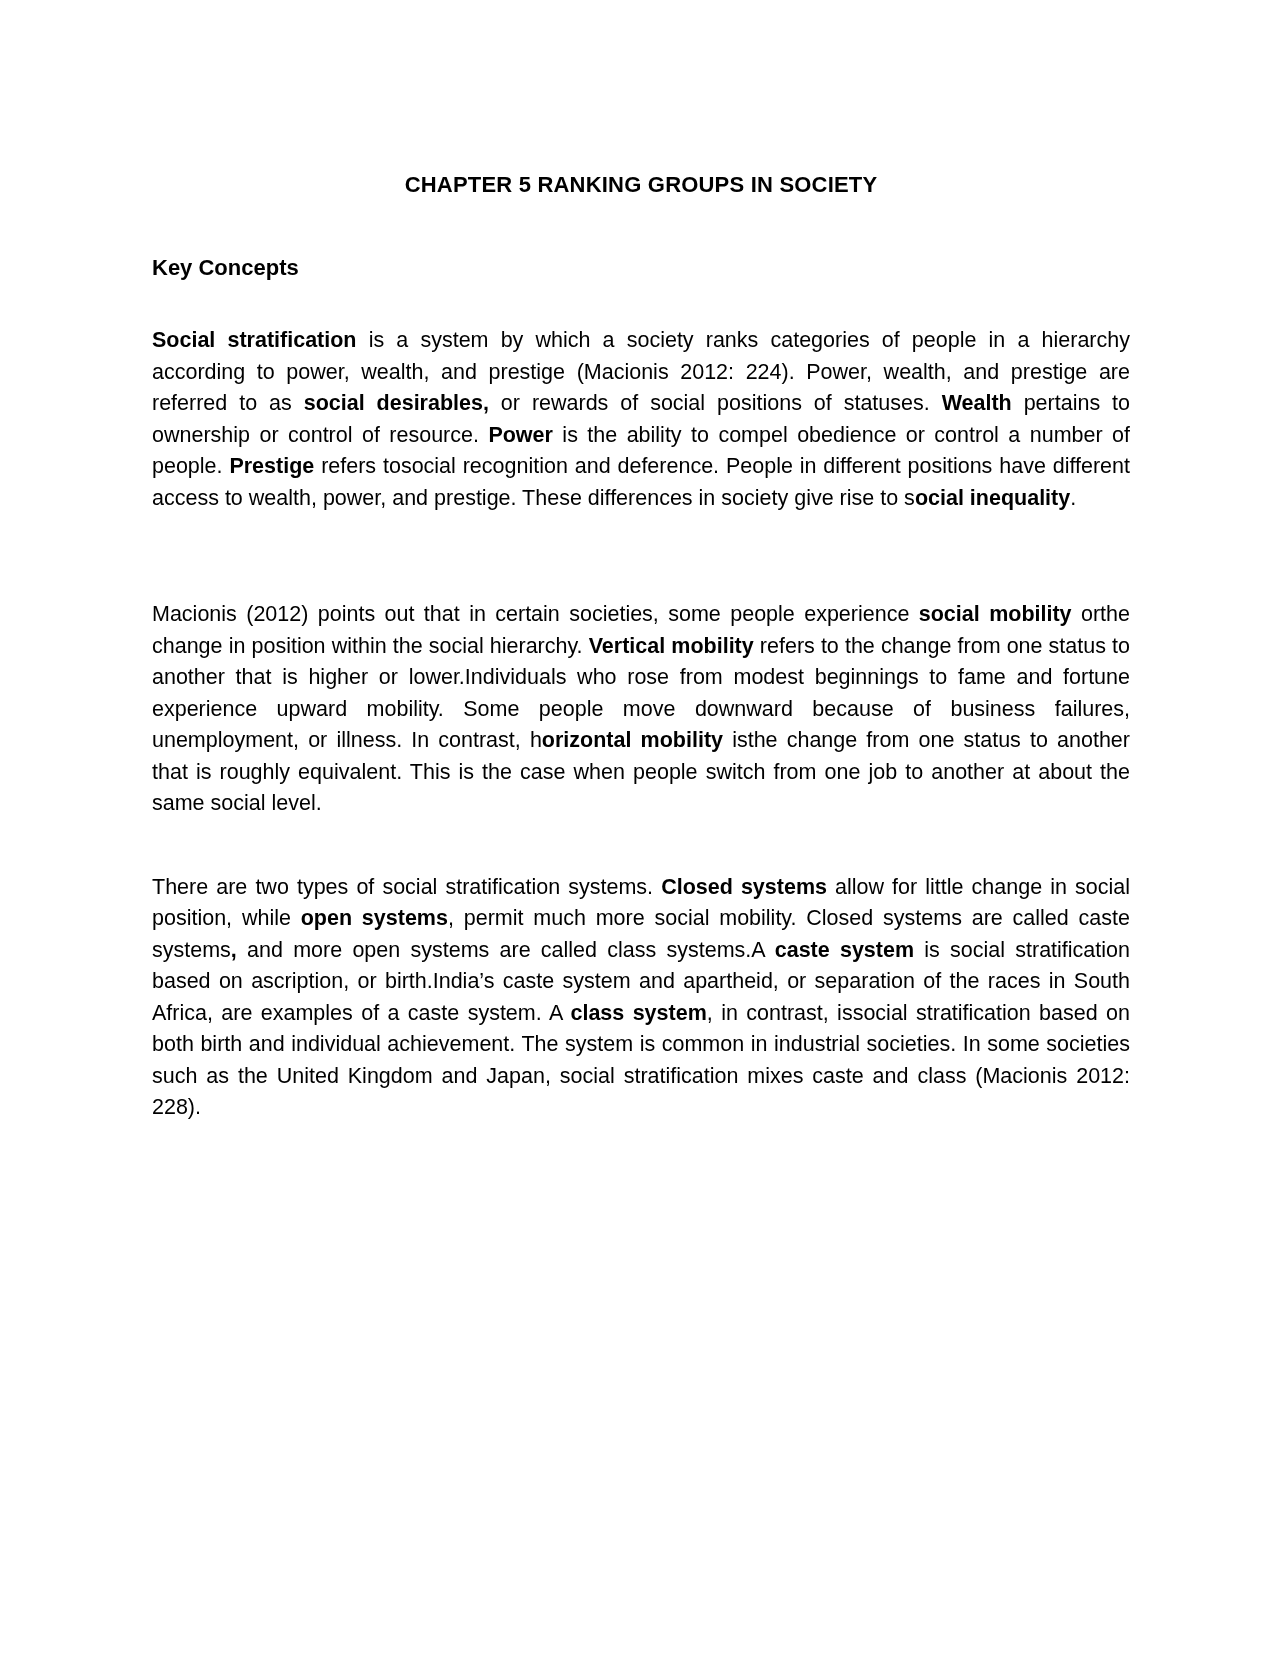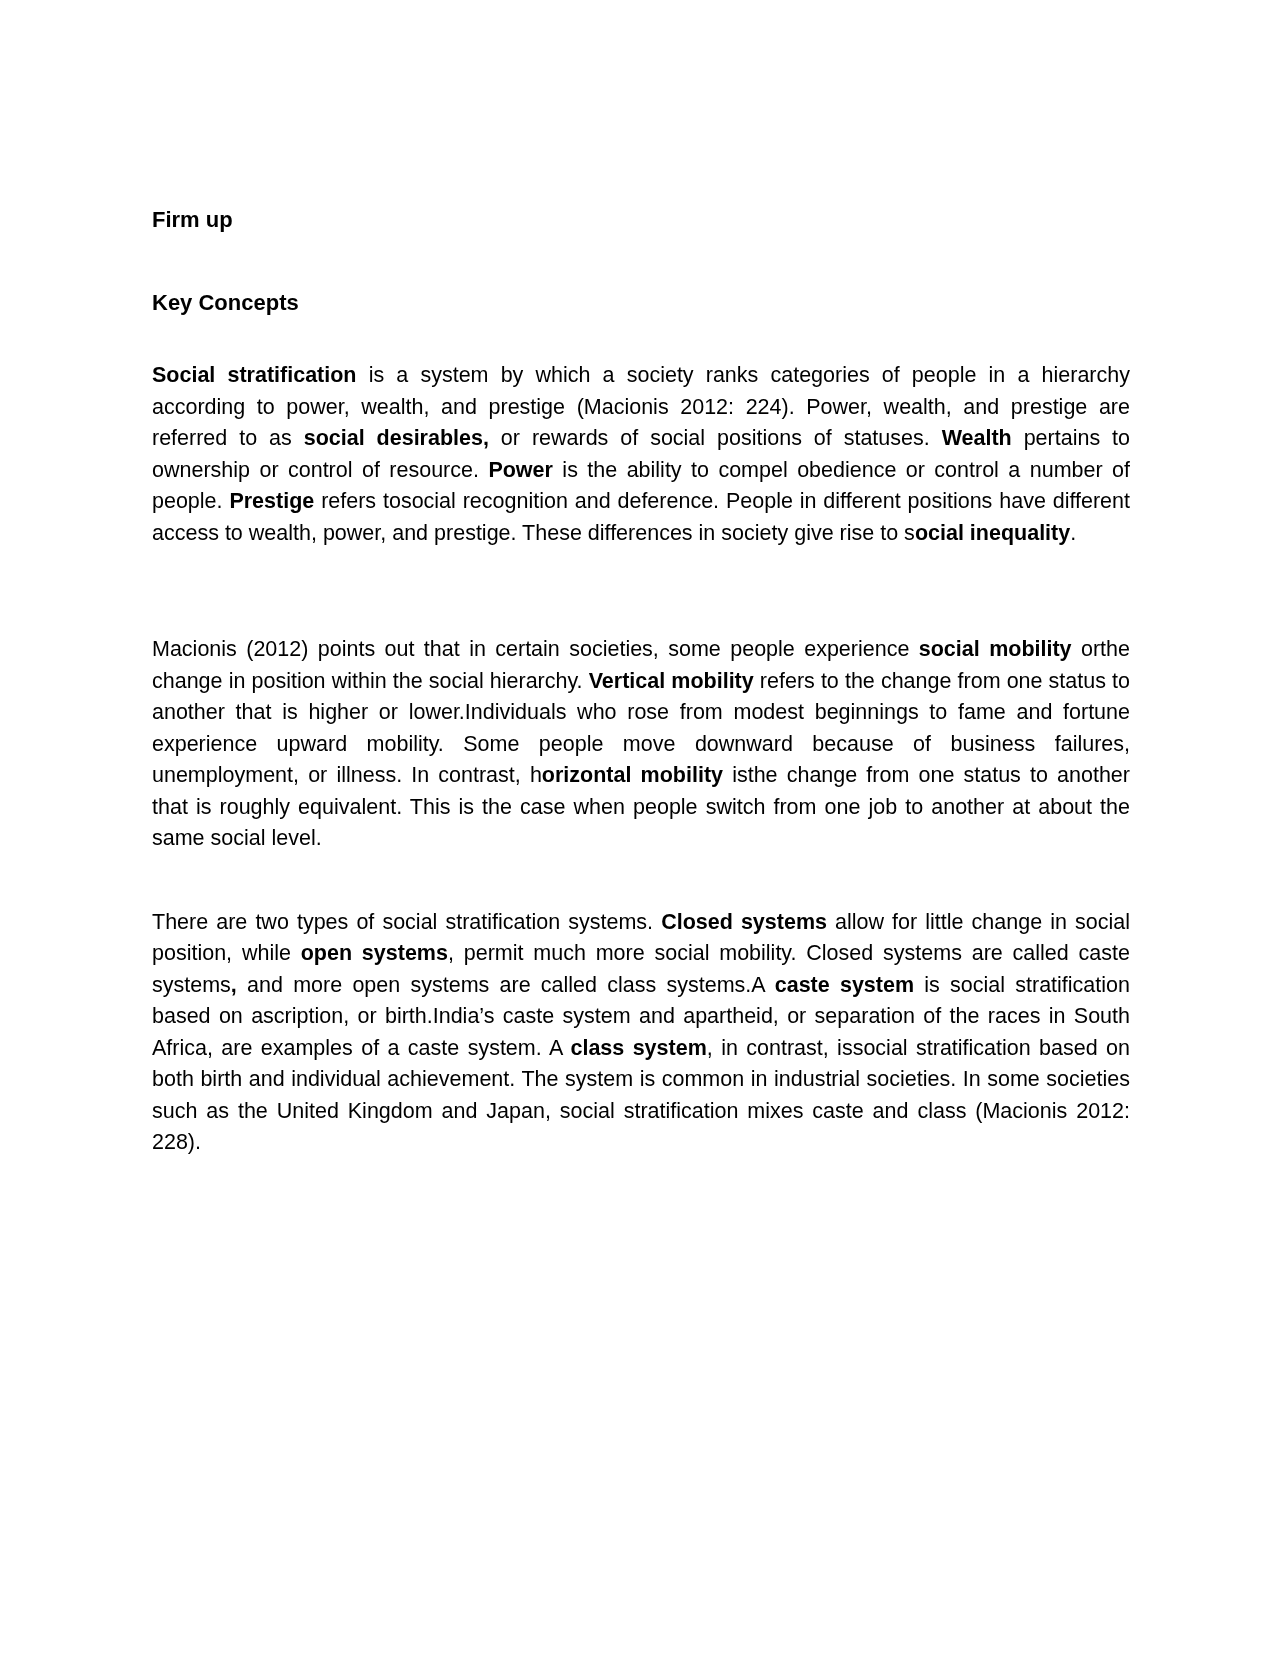--- a/index.html
+++ b/index.html
@@ -37,22 +37,22 @@
   }
   .body-para b { font-weight: bold; }
   .para-1 { margin-top: 42px; }
   .para-2 { margin-top: 85px; }
   .para-3 { margin-top: 52px; }
 </style>
 </head>
 <body>
 
 <div class="page">
+  <h1 class="doc-title">CHAPTER 5 RANKING GROUPS IN SOCIETY</h1>
 
-  <h2 class="subhead firm-up">Firm up</h2>
 
   <h2 class="subhead key-concepts">Key Concepts</h2>
 
   <p class="body-para para-1"><b>Social stratification</b><span> is a system by which a society ranks categories of people in a hierarchy according to power, wealth, and prestige (Macionis 2012: 224). Power, wealth, and prestige are referred to as </span><b>social desirables,</b><span> or rewards of social positions of statuses. </span><b>Wealth</b><span> pertains to ownership or control of resource. </span><b>Power</b><span> is the ability to compel obedience or control a number of people. </span><b>Prestige</b><span> refers tosocial recognition and deference. People in different positions have different access to wealth, power, and prestige. These differences in society give rise to s</span><b>ocial inequality</b><span>.</span></p>
 
   <p class="body-para para-2"><span>Macionis (2012) points out that in certain societies, some people experience </span><b>social mobility</b><span> orthe change in position within the social hierarchy. </span><b>Vertical mobility</b><span> refers to the change from one status to another that is higher or lower.Individuals who rose from modest beginnings to fame and fortune experience upward mobility. Some people move downward because of business failures, unemployment, or illness. In contrast, h</span><b>orizontal mobility</b><span> isthe change from one status to another that is roughly equivalent. This is the case when people switch from one job to another at about the same social level.</span></p>
 
   <p class="body-para para-3"><span>There are two types of social stratification systems. </span><b>Closed systems</b><span> allow for little change in social position, while </span><b>open systems</b><span>, permit much more social mobility. Closed systems are called caste systems</span><b>,</b><span> and more open systems are called class systems.A </span><b>caste system</b><span> is social stratification based on ascription, or birth.India’s caste system and apartheid, or separation of the races in South Africa, are examples of a caste system. A </span><b>class system</b><span>, in contrast, issocial stratification based on both birth and individual achievement. The system is common in industrial societies. In some societies such as the United Kingdom and Japan, social stratification mixes caste and class (Macionis 2012: 228).</span></p>
 </div>
 

